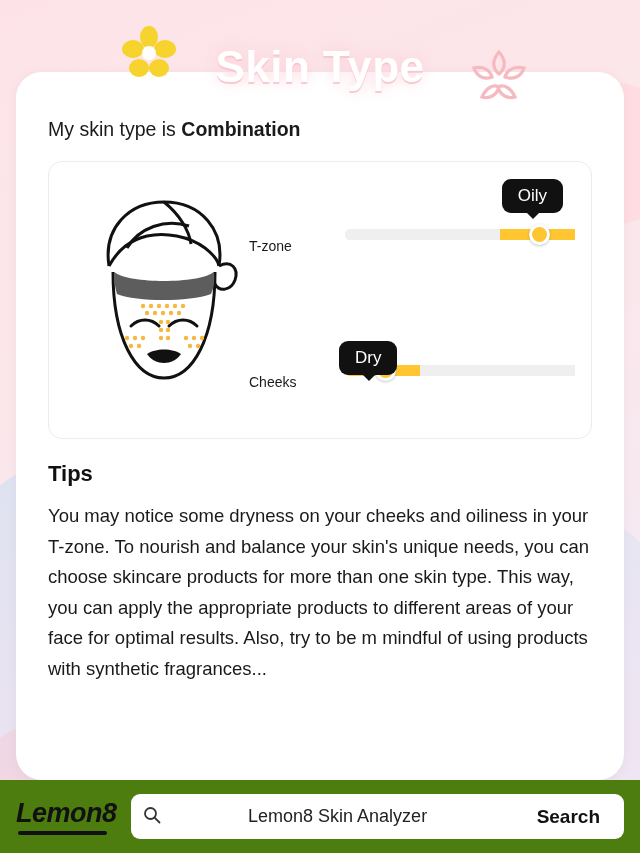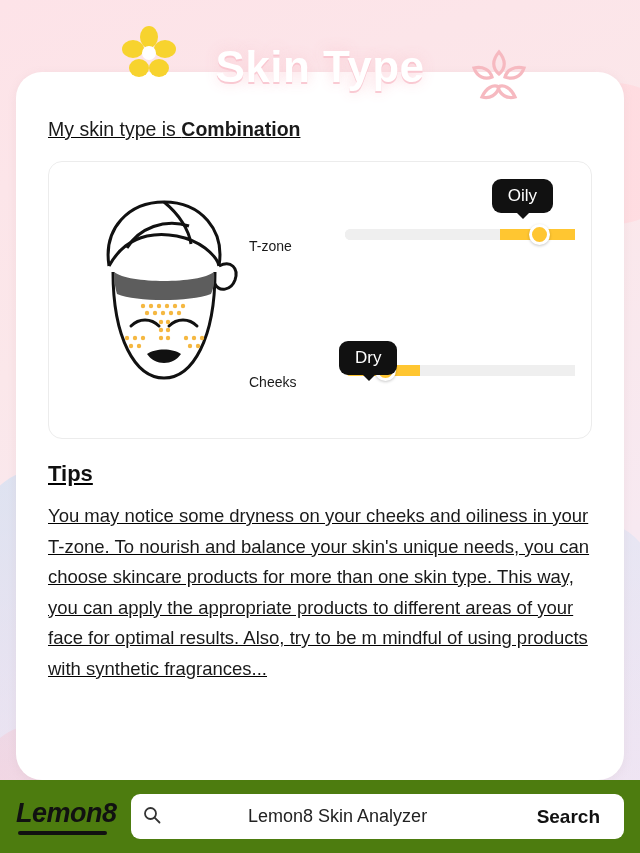--- a/index.html
+++ b/index.html
@@ -76,21 +76,20 @@
     left: 16px;
     right: 16px;
     top: 72px;
     bottom: 73px;
     background: #ffffff;
     border-radius: 26px;
     box-shadow: 0 2px 10px rgba(180,150,160,0.12);
     padding: 46px 32px 0 32px;
     overflow: hidden;
     z-index: 3;
-    text-decoration: underline;
   }
 
   .skin-line {
     font-size: 19.5px;
     color: #1a1a1a;
     margin: 0 0 20px 0;
   }
   .skin-line .bold { font-weight: bold; }
 
   
@@ -174,21 +173,21 @@
     content: "";
     position: absolute;
     bottom: -6px;
     left: 50%;
     margin-left: -6px;
     width: 0; height: 0;
     border-left: 7px solid transparent;
     border-right: 7px solid transparent;
     border-top: 7px solid #111111;
   }
-  .bubble-oily { right: 22px; top: -50px; }
+  .bubble-oily { right: 12px; top: -50px; }
   .bubble-dry  { left: -6px;  top: -50px; margin-top: 26px; }
 
   
   .tips-head {
     font-size: 22px;
     font-weight: bold;
     color: #111;
     margin: 22px 0 14px 0;
   }
   .tips-body {

